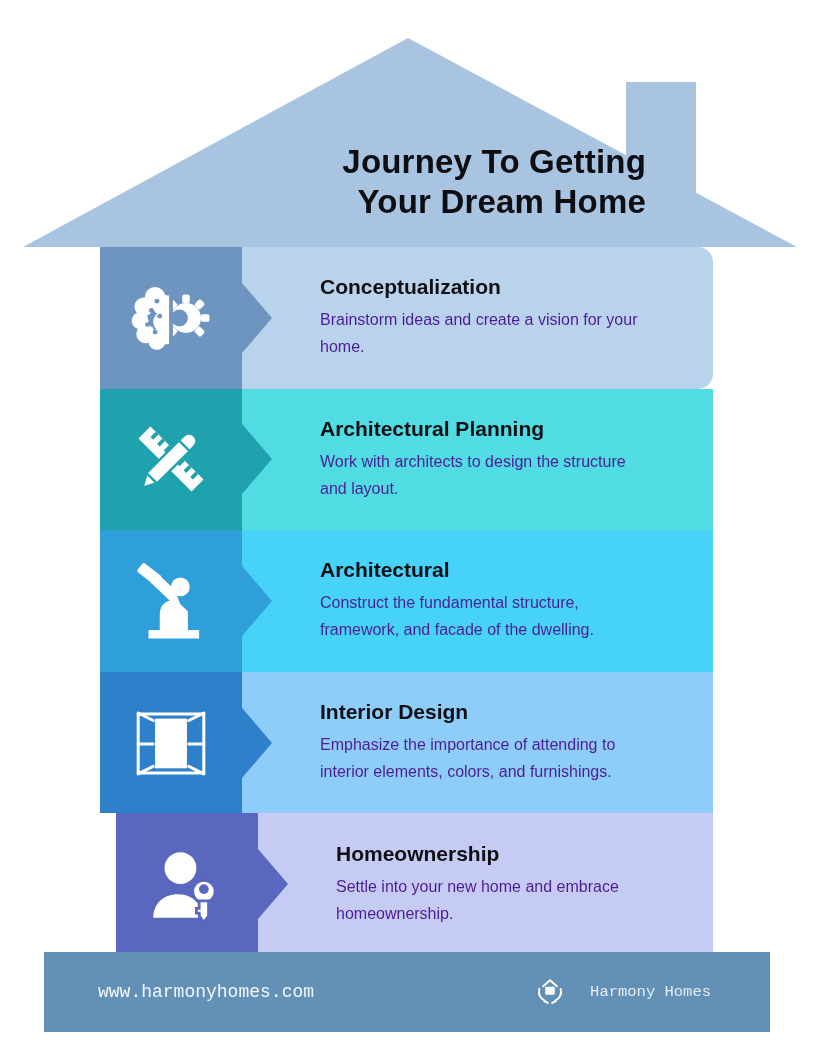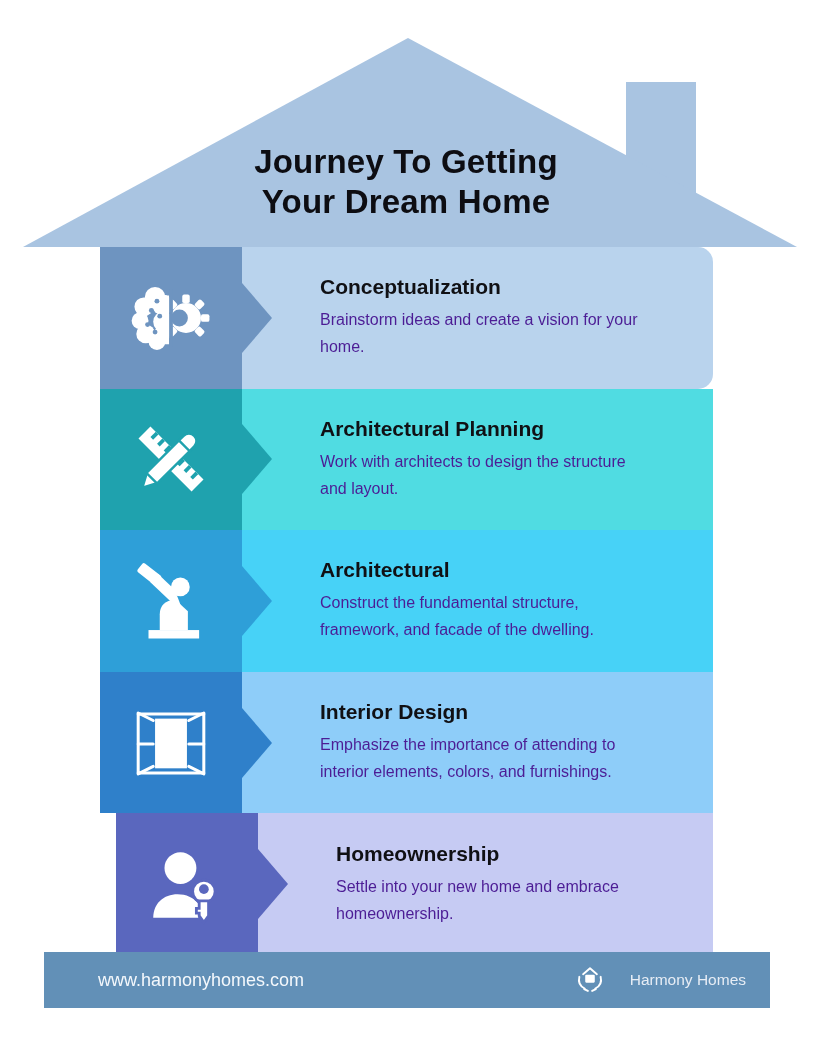--- a/index.html
+++ b/index.html
@@ -8,21 +8,21 @@
     font-family:"Liberation Sans",sans-serif;overflow:hidden;
   }
   .roof{
     position:absolute;left:0;top:0;width:816px;height:248px;
     clip-path:polygon(408px 38px,23px 247px,797px 247px);
   }
   .chimney{
     position:absolute;left:626px;top:82px;width:70px;height:166px;
   }
   .poster-title{
-    position:absolute;left:166px;top:142px;width:480px;text-align:center;
+    position:absolute;left:166px;top:142px;width:480px;text-align:right;
     font-size:33px;line-height:40px;font-weight:700;color:#0d0d12;letter-spacing:.2px;
   }
   .rows{
     position:absolute;left:100px;top:247px;width:613px;height:708px;
     display:flex;flex-direction:column;
   }
   .row{flex:1;position:relative;display:flex;align-items:center;}
   .tile{
     position:absolute;left:0;top:0;width:142px;height:100%;
     display:flex;align-items:center;justify-content:center;
@@ -30,23 +30,23 @@
   .tile svg{width:90px;height:90px;display:block;}
   .arrow{
     position:absolute;left:142px;top:50%;transform:translateY(-50%);
     width:0;height:0;border-top:35px solid transparent;border-bottom:35px solid transparent;
     border-left:30px solid #000;
   }
   .rowtext{margin-left:220px;}
   .rowtext h2{margin:0 0 7px 0;font-size:21px;font-weight:700;color:#101014;}
   .rowtext p{margin:0;font-size:16px;line-height:27px;color:#4c1d95;max-width:332px;}
   .footer{
-    position:absolute;left:44px;top:952px;width:726px;height:56px;
+    position:absolute;left:44px;top:952px;width:726px;height:80px;
     display:flex;align-items:center;justify-content:space-between;
-    padding:0 24px 0 54px;box-sizing:border-box;
+    padding:0 59px 0 54px;box-sizing:border-box;font-family:Liberation Mono, monospace;
   }
   .site{font-size:18px;color:#f4f8fc;}
   .brand{display:flex;align-items:center;gap:23px;color:#e7edf5;font-size:15.5px;}
   .brand svg{width:34px;height:34px;display:block;}
 </style>
 </head>
 <body>
 
 <div class="chimney" style="background-color: rgb(169, 196, 225);"></div>
 <div class="roof" style="background-color: rgb(169, 196, 225);"></div>

